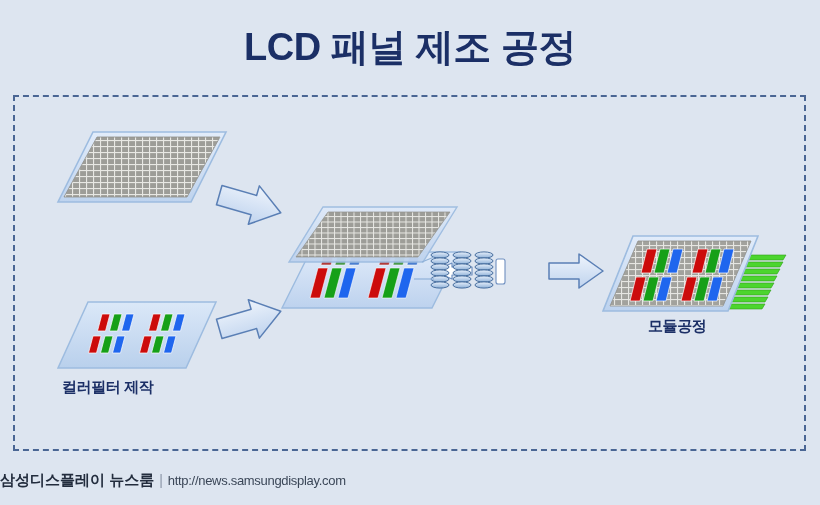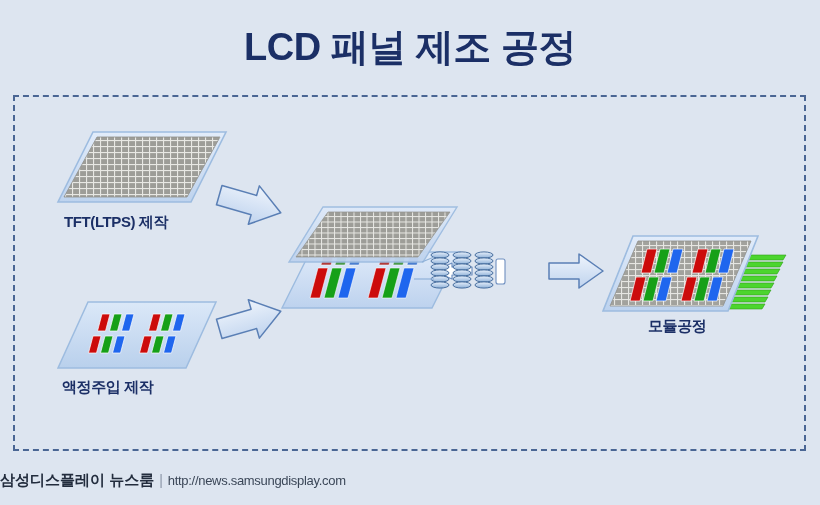--- a/index.html
+++ b/index.html
@@ -123,21 +123,20 @@
           <stop offset="0" stop-color="#e2ecfa"></stop>
           <stop offset="1" stop-color="#bed3ee"></stop>
         </linearGradient>
       </defs>
 
       <polygon points="35,4 168,4 133,74 0,74" fill="url(#plateBlue)" stroke="#9dbce0" stroke-width="1.6"></polygon>
 
       <polygon points="39,9 162,9 129,69 6,69" fill="url(#meshA)" stroke="#8f8f8a" stroke-width="0.8"></polygon>
     </svg>
   </div>
-  <div class="stage-label lbl-tft">TFT(LTPS) 제작</div>
 
   <div class="art arrow-1">
     <svg width="72" height="48" viewBox="0 0 72 48">
       <defs>
         <linearGradient id="arrGradA" x1="0" y1="0" x2="0" y2="1">
           <stop offset="0" stop-color="#eef4fc"></stop>
           <stop offset="1" stop-color="#bfd3ee"></stop>
         </linearGradient>
       </defs>
       <g transform="rotate(16 36 24)">
@@ -171,21 +170,21 @@
           <polygon points="44,16 52,16 47.5,33 39.5,33" fill="#cc0b0b"></polygon>
           <polygon points="56,16 64,16 59.5,33 51.5,33" fill="#16a018"></polygon>
           <polygon points="68,16 76,16 71.5,33 63.5,33" fill="#1f66ee"></polygon>
           <polygon points="95,16 103,16 98.5,33 90.5,33" fill="#cc0b0b"></polygon>
           <polygon points="107,16 115,16 110.5,33 102.5,33" fill="#16a018"></polygon>
           <polygon points="119,16 127,16 122.5,33 114.5,33" fill="#1f66ee"></polygon>
         </g>
       </g>
     </svg>
   </div>
-  <div class="stage-label lbl-cf">액정주입 제작</div>
+  <div class="stage-label lbl-cf">컬러필터 제작</div>
 
   <div class="art arrow-2">
     <svg width="72" height="48" viewBox="0 0 72 48">
       <g transform="rotate(-16 36 24)">
         <polygon points="4,14 40,14 40,4 68,24 40,44 40,34 4,34" fill="url(#arrGradA)" stroke="#5a7fb5" stroke-width="1.5" stroke-linejoin="round"></polygon>
       </g>
     </svg>
   </div>
 
   <div class="art panel-cell">

